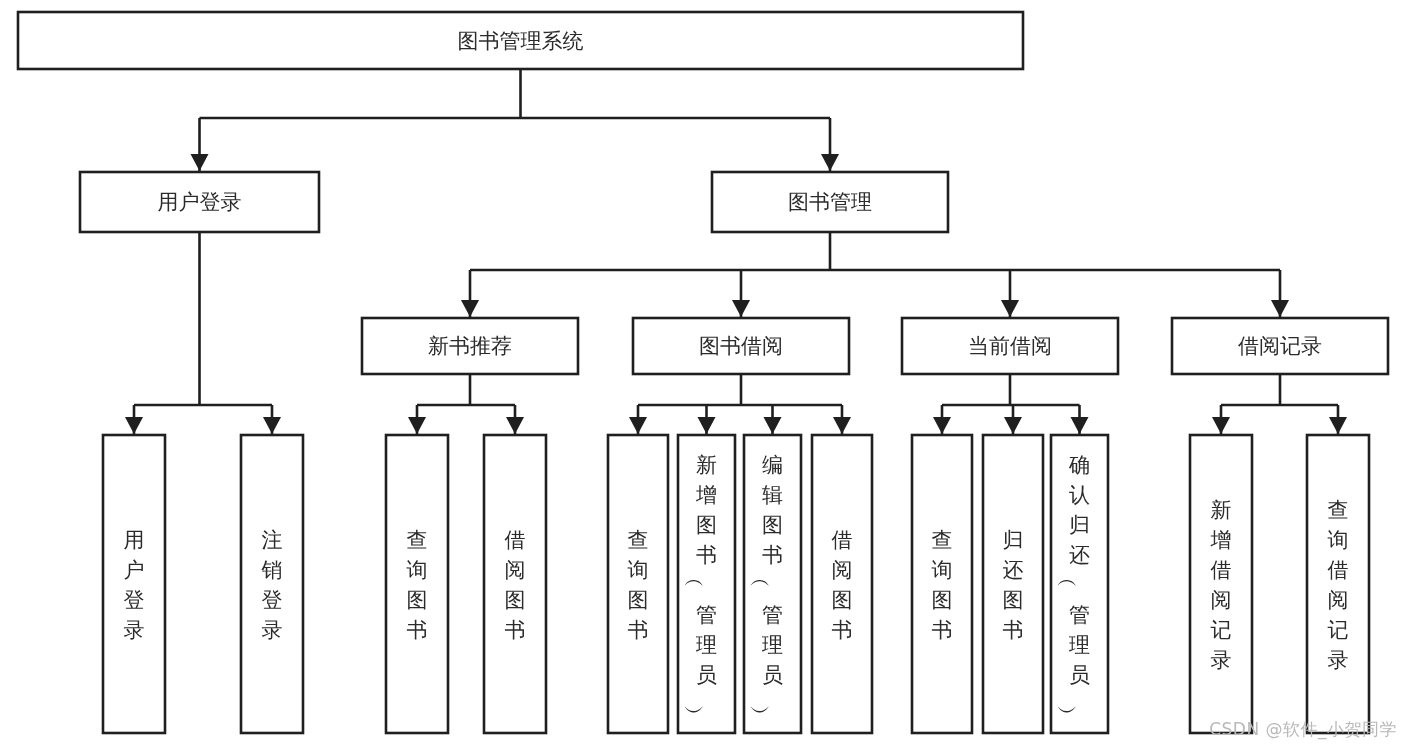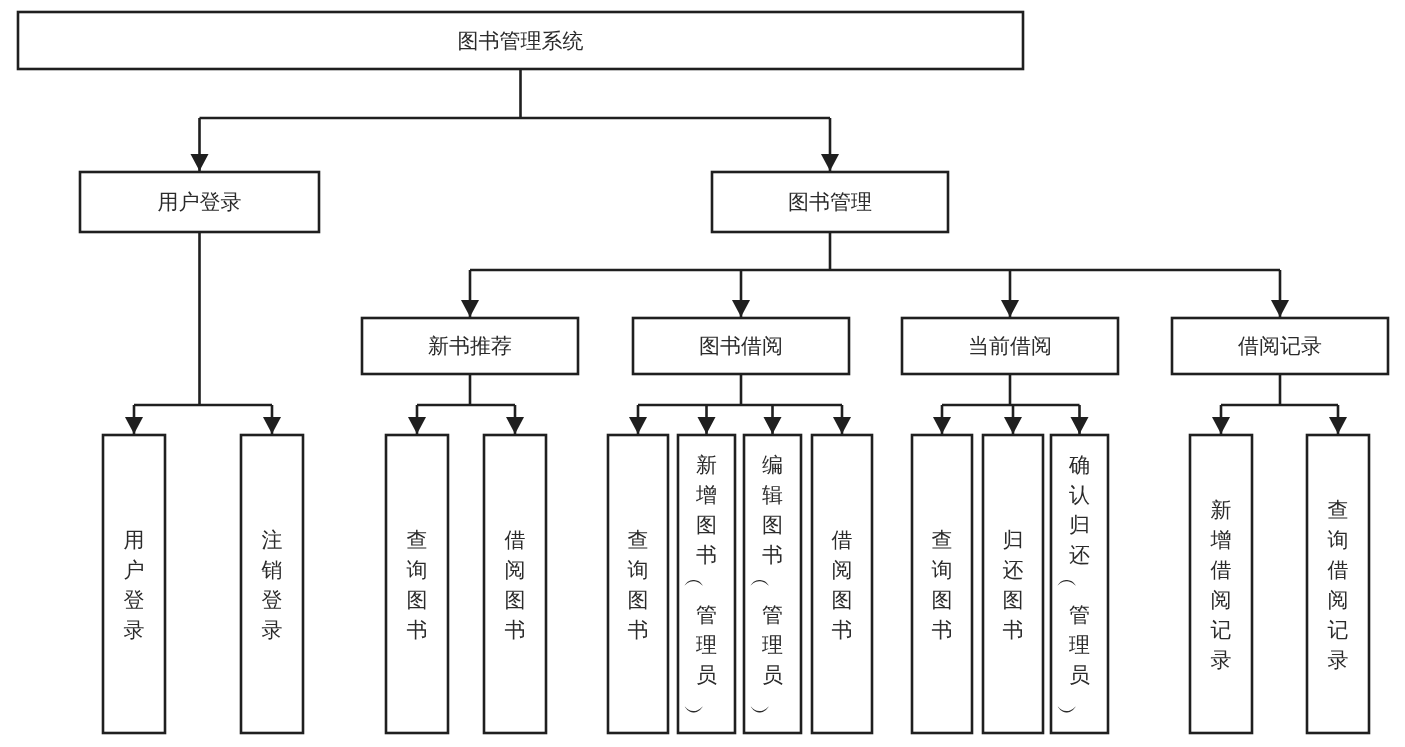--- a/index.html
+++ b/index.html
@@ -200,13 +200,14 @@
         <g>
           <rect x="1190" y="435" width="62" height="298" class="node-rect"></rect>
           <text x="1221" y="517.4" class="node-label-v"><tspan x="1221" dy="0">新</tspan><tspan x="1221" dy="30">增</tspan><tspan x="1221" dy="30">借</tspan><tspan x="1221" dy="30">阅</tspan><tspan x="1221" dy="30">记</tspan><tspan x="1221" dy="30">录</tspan></text>
         </g>
         <g>
           <rect x="1307" y="435" width="62" height="298" class="node-rect"></rect>
           <text x="1338" y="517.4" class="node-label-v"><tspan x="1338" dy="0">查</tspan><tspan x="1338" dy="30">询</tspan><tspan x="1338" dy="30">借</tspan><tspan x="1338" dy="30">阅</tspan><tspan x="1338" dy="30">记</tspan><tspan x="1338" dy="30">录</tspan></text>
         </g>
       </g>
   </svg>
+  <div class="watermark">CSDN @软件_小贺同学</div>
 </div>
 
 </body></html>

